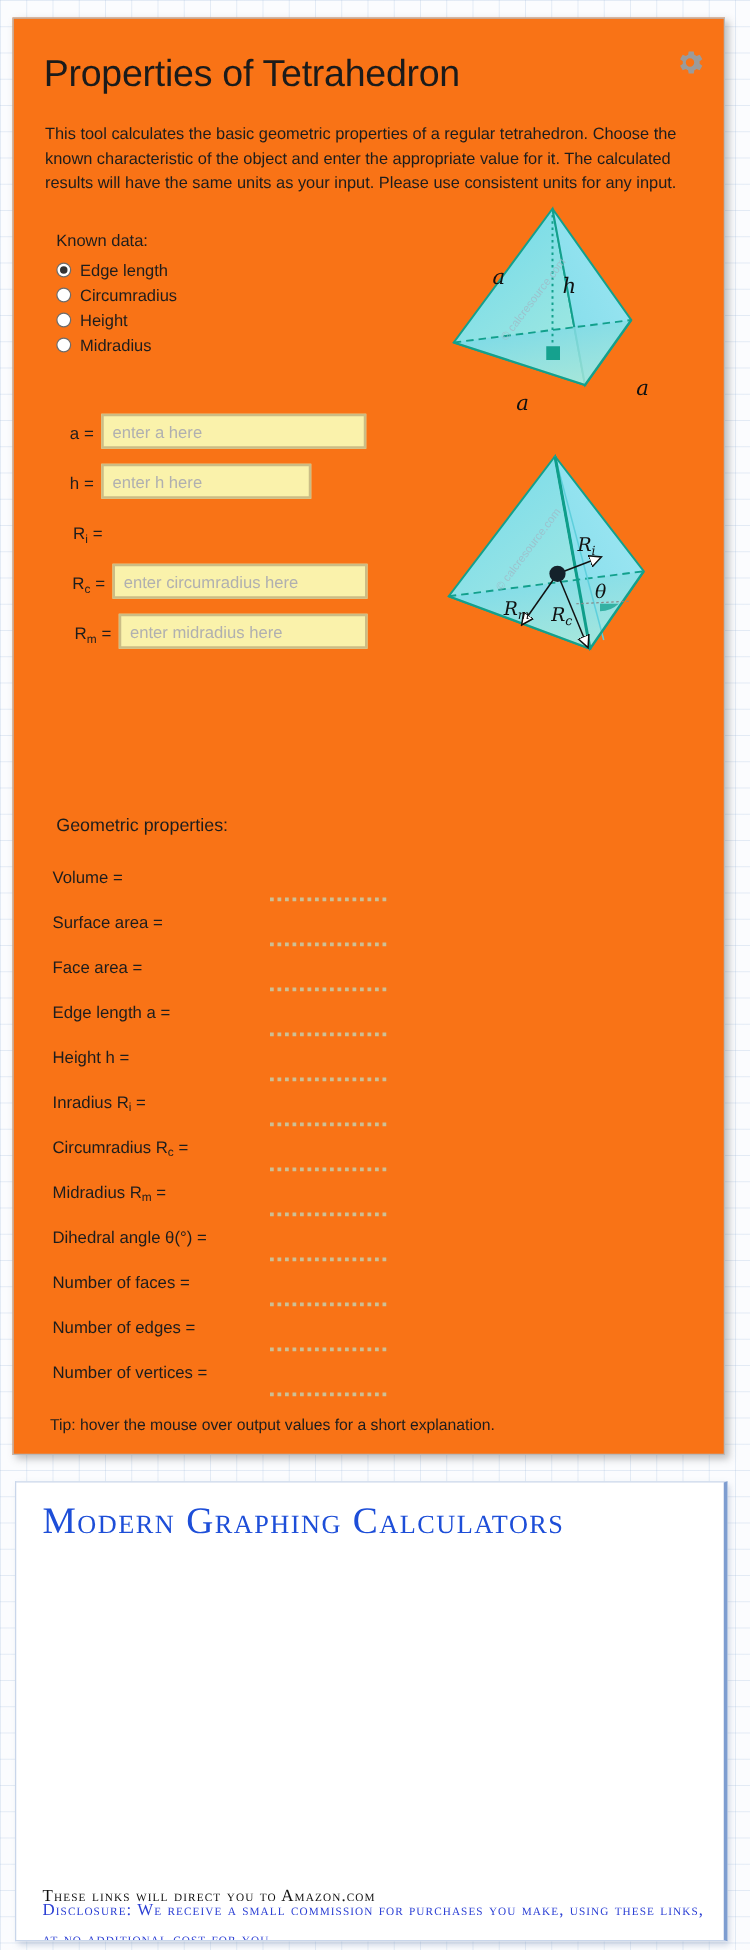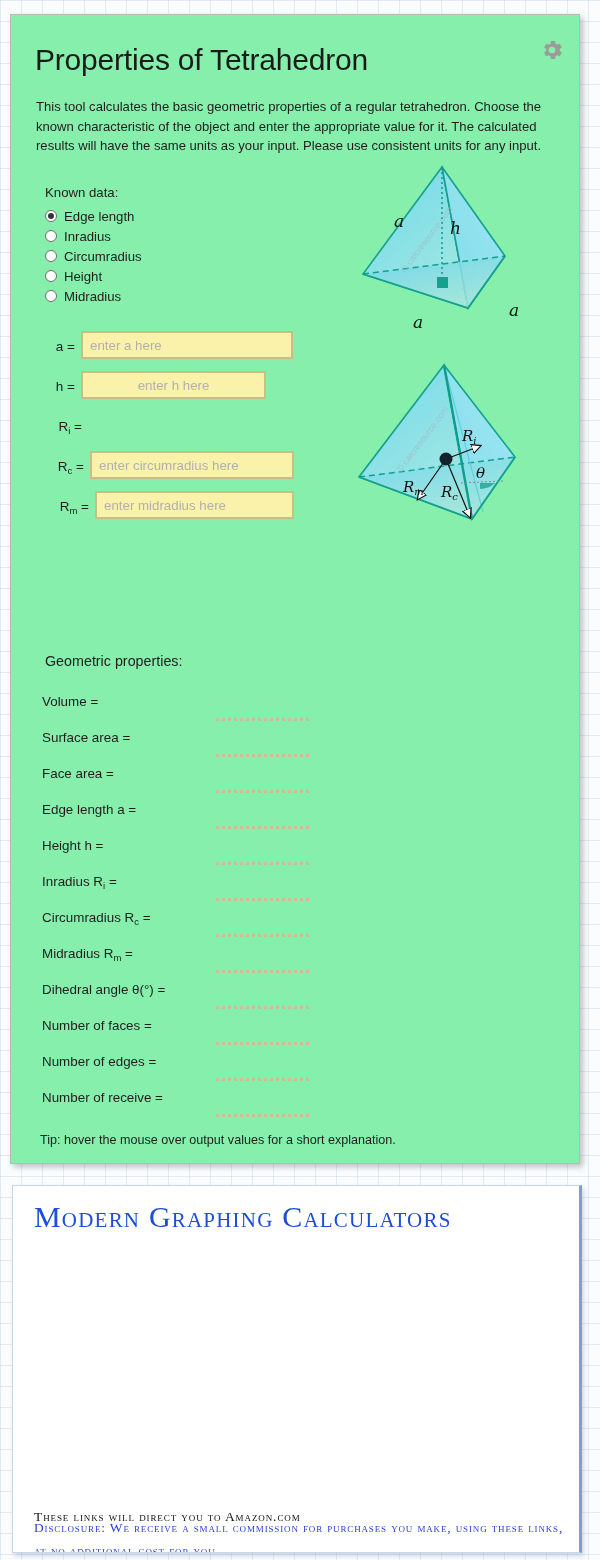--- a/index.html
+++ b/index.html
@@ -20,21 +20,21 @@
     position: relative;
   }
 
   
   .calc-card {
     position: absolute;
     left: 10px;
     top: 14px;
     width: 570px;
     height: 1150px;
-    background: #86efac;
+    background: #f97316;
     border: 1px solid #b9b9b9;
     box-sizing: border-box;
     box-shadow: 3px 3px 6px rgba(80,80,80,0.35);
     overflow: hidden;
   }
 
   .gear-btn {
     position: absolute;
     right: 14px;
     top: 22px;
@@ -277,24 +277,20 @@
   <h1 class="page-title">Properties of Tetrahedron</h1>
 
   <div class="intro">This tool calculates the basic geometric properties of a regular tetrahedron. Choose the known characteristic of the object and enter the appropriate value for it. The calculated results will have the same units as your input. Please use consistent units for any input.</div>
 
   <div class="known-block">
     <div class="known-title">Known data:</div>
     <div id="radio-host">
         <div class="radio-row selected">
           <span class="radio-mark"></span>
           <span class="radio-label">Edge length</span>
-        </div>
-        <div class="radio-row">
-          <span class="radio-mark"></span>
-          <span class="radio-label">Inradius</span>
         </div>
         <div class="radio-row">
           <span class="radio-mark"></span>
           <span class="radio-label">Circumradius</span>
         </div>
         <div class="radio-row">
           <span class="radio-mark"></span>
           <span class="radio-label">Height</span>
         </div>
         <div class="radio-row">
@@ -304,21 +300,21 @@
       </div>
   </div>
 
   <div class="inputs-block" id="inputs-host">
       <div class="input-row">
         <span class="in-label" style="right: 266px;">a =</span>
         <input type="text" class="in-field" placeholder="enter a here" style="left: 70px; width: 212px;">
       </div>
       <div class="input-row">
         <span class="in-label" style="right: 266px;">h =</span>
-        <input type="text" class="in-field" placeholder="enter h here" style="left: 70px; width: 185px; text-align: center;">
+        <input type="text" class="in-field" placeholder="enter h here" style="left: 70px; width: 168px;">
       </div>
       <div class="input-row">
         <span class="in-label" style="right: 259px;">R<sub>i</sub> =</span>
       </div>
       <div class="input-row">
         <span class="in-label" style="right: 257px;">R<sub>c</sub> =</span>
         <input type="text" class="in-field" placeholder="enter circumradius here" style="left: 79px; width: 204px;">
       </div>
       <div class="input-row">
         <span class="in-label" style="right: 252px;">R<sub>m</sub> =</span>
@@ -366,21 +362,21 @@
       </div>
       <div class="prop-row">
         <span class="prop-label">Number of faces =</span>
         <span class="prop-out"></span>
       </div>
       <div class="prop-row">
         <span class="prop-label">Number of edges =</span>
         <span class="prop-out"></span>
       </div>
       <div class="prop-row">
-        <span class="prop-label">Number of receive =</span>
+        <span class="prop-label">Number of vertices =</span>
         <span class="prop-out"></span>
       </div>
     </div>
 
   <div class="tip">Tip: hover the mouse over output values for a short explanation.</div>
 
   <svg class="fig1" width="200" height="185" viewBox="0 0 200 185">
     <defs>
       <linearGradient id="g1a" x1="0" y1="0" x2="0.6" y2="1">
         <stop offset="0" stop-color="#6fd8ec"></stop>

